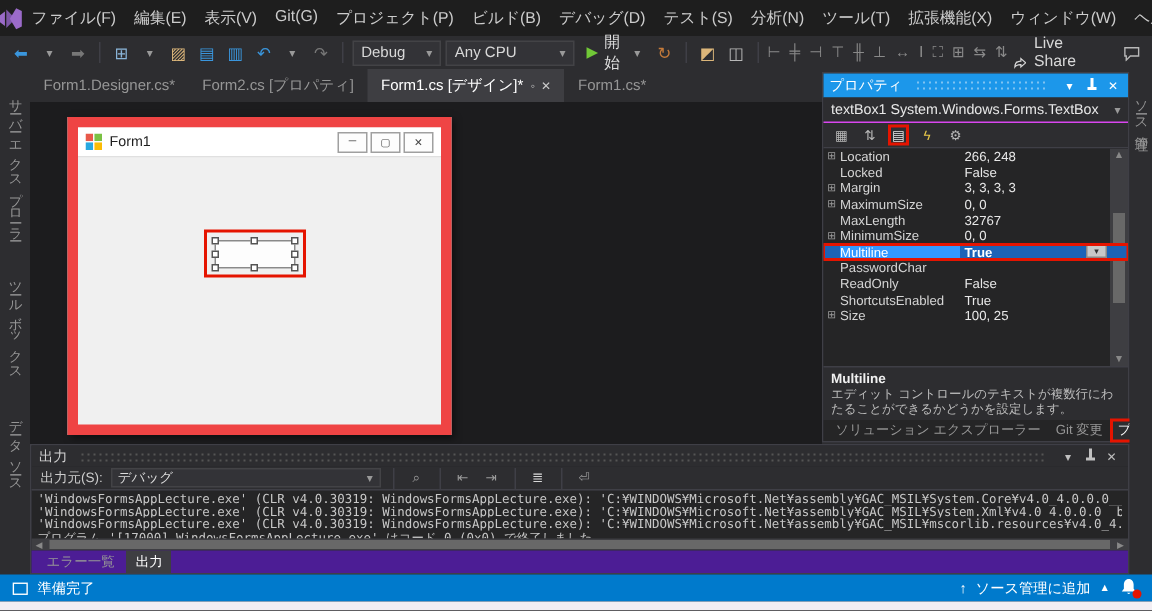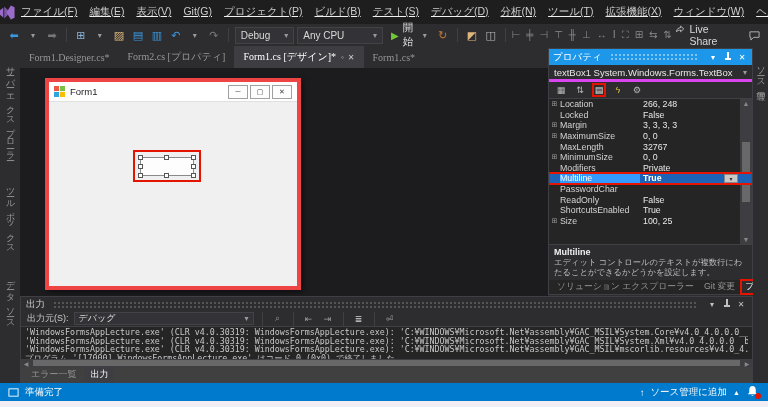--- a/index.html
+++ b/index.html
@@ -3,69 +3,69 @@
 <meta charset="utf-8">
 <style>
   * { box-sizing: border-box; margin: 0; padding: 0; }
   html,body { width:768px; height:407px; }
   body {
     font-family: "Liberation Sans", "DejaVu Sans", sans-serif;
     background:#2d2d30; color:#f1f1f1; font-size:11px; overflow:hidden; position:relative;
   }
   
   .titlebar { position:absolute; left:0; top:0; width:768px; height:24px; background:#1e1e1e;
-    display:flex; align-items:center;text-decoration:underline; }
+    display:flex; align-items:center; }
   .vslogo { width:22px; height:24px; display:flex; align-items:center; justify-content:center; }
   .menu-item { padding:5px 6px; color:#cccccc; font-size:10.5px; white-space:nowrap; cursor:default; }
   
   .toolbar { position:absolute; left:0; top:24px; width:768px; height:22px; background:#2d2d30;
     display:flex; align-items:center; padding-left:6px; gap:3px; }
   .tbi { min-width:16px; height:18px; display:flex; align-items:center; justify-content:center;
     font-size:11px; color:#c8c8c8; }
   .tb-sep { width:1px; height:14px; background:#3f3f46; margin:0 3px; }
   .tb-dd { height:17px; background:#333337; border:1px solid #434346; color:#d8d8d8; font-size:10px;
     display:flex; align-items:center; justify-content:space-between; padding:0 5px; gap:6px; }
   .dd-arrow { color:#999; font-size:8px; }
   .start-btn { display:flex; align-items:center; gap:4px; padding:0 5px; height:18px; color:#ddd; font-size:10.5px; }
   .play { color:#71c837; font-size:10px; }
   .align-icons { display:flex; gap:6px; color:#8a8a8a; font-size:10px; }
-  .liveshare { margin-left:auto; margin-right:10px; display:flex; align-items:flex-start; gap:5px; color:#d8d8d8; font-size:10.5px; }
+  .liveshare { margin-left:auto; margin-right:10px; display:flex; align-items:flex-end; gap:5px; color:#d8d8d8; font-size:10.5px; }
   
   .side-strip { position:absolute; top:46px; bottom:24px; width:20px; background:#2d2d30; }
   .side-strip.left { left:0; } .side-strip.right { right:0; width:15px; }
   .vtab { writing-mode:vertical-rl; color:#969696; font-size:9px; padding:10px 0 10px 0;
     margin:4px auto; display:block; text-align:left; white-space:nowrap; letter-spacing:1px; }
   
   .tabstrip { position:absolute; left:20px; top:46px; width:528px; height:22px; display:flex; align-items:flex-end; }
-  .etab { padding:4px 9px; color:#969696; font-size:10px; white-space:nowrap; display:flex; gap:5px; align-items:center;font-family:Liberation Serif, serif; }
+  .etab { padding:4px 9px; color:#969696; font-size:10px; white-space:nowrap; display:flex; gap:5px; align-items:center; }
   .etab.active { background:#3e3e42; color:#ffffff; }
   .etab .tab-icons { display:none; color:#cccccc; font-size:8px; gap:4px; }
   .etab.active .tab-icons { display:inline-flex; }
   
   .designer { position:absolute; left:20px; top:68px; width:528px; height:228px; background:#1c1c1e; overflow:hidden; }
   .formwin { position:absolute; left:25px; top:10px; width:256px; height:212px; background:#f0f0f0;
-    border:4px solid #ef4444; box-shadow:2px 2px 5px rgba(0,0,0,.5); }
+    border:7px solid #ef4444; box-shadow:2px 2px 5px rgba(0,0,0,.5); }
   .formtitle { height:20px; background:#ffffff; display:flex; align-items:center; padding:0 5px; gap:5px; border-bottom:1px solid #e0e0e0;}
   .formtitle-label { color:#1e1e1e; font-size:9.5px; }
   .form-btns { margin-left:auto; display:flex; gap:2px; }
   .form-btn { width:20px; height:14px; border:1px solid #a0a0a0; background:#fdfdfd; color:#444;
     font-size:7px; display:flex; align-items:center; justify-content:center; }
   .red-box { position:absolute; left:84px; top:68px; width:68px; height:32px; border:2px solid #e51400; }
   .tb-ctl { position:absolute; left:5px; top:5px; width:54px; height:19px; background:#fdfdfd; border:1px solid #8a8a8a; }
   .handle { position:absolute; width:5px; height:5px; background:#ffffff; border:1px solid #555; }
   
   .props { position:absolute; left:548px; top:48px; width:205px; height:247px; background:#252526;
     display:flex; flex-direction:column; border:1px solid #3f3f46; }
   .panel-header { height:16px; background:#1c97ea; display:flex; align-items:center; padding:0 4px; gap:4px; flex:0 0 16px;}
   .panel-header .grip { flex:1; height:8px; margin:0 4px;
     background-image:radial-gradient(#7fc3f2 0.8px, transparent 0.9px); background-size:4px 4px; }
   .panel-header-title { color:#ffffff; font-size:9.5px; white-space:nowrap; }
   .ph-ic { color:#ffffff; font-size:8px; width:12px; text-align:center; }
   .obj-row { height:17px; display:flex; align-items:center; padding:0 5px; color:#e8e8e8;
-    font-size:9.5px; background:#2d2d30; border-bottom:3px solid #d946ef; justify-content:space-between; white-space:nowrap; overflow:hidden;}
+    font-size:9.5px; background:#2d2d30; border-bottom:1px solid #d946ef; justify-content:space-between; white-space:nowrap; overflow:hidden;}
   .ptoolbar { height:17px; display:flex; align-items:center; gap:5px; padding:0 5px; background:#2d2d30; border-bottom:1px solid #3f3f46;}
   .pti { width:14px; height:14px; display:flex; align-items:center; justify-content:center; color:#b8b8b8; font-size:9px; }
   .pti.redbox { border:2px solid #e51400; color:#e8e8e8; }
   .pgrid { flex:1; position:relative; overflow:hidden; background:#252526; }
   .prow { height:10.6px; display:flex; align-items:center; font-size:8.8px; color:#d4d4d4; }
   .pexp { width:11px; text-align:center; color:#9a9a9a; font-size:7px; }
   .prow.expand .pexp::before { content:"⊞"; }
   .pname { width:80px; white-space:nowrap; overflow:hidden; }
   .pval { flex:1; white-space:nowrap; overflow:hidden; color:#e8e8e8; padding-left:3px;}
   .pdrop { display:none; }
@@ -95,21 +95,21 @@
   .olabel { font-size:9px; color:#cccccc; white-space:nowrap; }
   .odd { width:180px; height:13px; background:#333337; border:1px solid #434346; font-size:9px; color:#ddd;
     display:flex; align-items:center; justify-content:space-between; padding:0 4px; }
   .oti { color:#9a9a9a; font-size:9px; min-width:14px; text-align:center;}
   .olines { flex:1; overflow:hidden; padding:1px 4px; }
   .oline { font-family:"DejaVu Sans Mono","Liberation Mono",monospace; font-size:8.3px; line-height:8.6px;
     color:#c8c8c8; white-space:nowrap; overflow:hidden; }
   .hscroll { flex:0 0 8px; background:#3e3e42; display:flex; align-items:center; }
   .hscroll .arr { width:10px; font-size:6px; color:#888; text-align:center; }
   .hthumb { flex:1; height:6px; background:#686868; margin:0 2px; }
-  .otabs { flex:0 0 15px; display:flex; align-items:center; gap:2px; padding:0 4px; background:#404040;}
+  .otabs { flex:0 0 15px; display:flex; align-items:center; gap:2px; padding:0 4px; background:#4c1d95;}
   .otab { font-size:9px; color:#969696; padding:1px 6px; }
   .otab.active { background:#3e3e42; color:#ffffff; }
   
   .statusbar { position:absolute; left:0; top:383px; width:768px; height:18px; background:#007acc;
     display:flex; align-items:center; padding:0 8px; gap:6px; }
   .status-left { display:flex; align-items:center; gap:6px; font-size:9.5px; color:#ffffff; }
   .status-right { margin-left:auto; display:flex; align-items:center; gap:6px; font-size:9.5px; color:#ffffff; }
   .bell-wrap { position:relative; width:14px; height:14px; }
   .bell-dot { position:absolute; right:-1px; bottom:0; width:6px; height:6px; border-radius:50%; background:#e51400; }
   .bottom-strip { position:absolute; left:0; top:401px; width:768px; height:6px; background:#f2eef3; }
@@ -130,22 +130,22 @@
       </svg>
   </span>
   <span style="display:flex">
 
   <span class="menu-item">ファイル(F)</span>
       <span class="menu-item">編集(E)</span>
       <span class="menu-item">表示(V)</span>
       <span class="menu-item">Git(G)</span>
       <span class="menu-item">プロジェクト(P)</span>
       <span class="menu-item">ビルド(B)</span>
+      <span class="menu-item">デバッグ(D)</span>
       <span class="menu-item">テスト(S)</span>
-      <span class="menu-item">デバッグ(D)</span>
       <span class="menu-item">分析(N)</span>
       <span class="menu-item">ツール(T)</span>
       <span class="menu-item">拡張機能(X)</span>
       <span class="menu-item">ウィンドウ(W)</span>
       <span class="menu-item">ヘルプ(H)</span>
     </span>
 
 </div>
 
 <div class="toolbar">
@@ -314,25 +314,20 @@
         </div><div class="prow">
           <span class="pexp"></span>
           <span class="pname">MaxLength</span>
           <span class="pval">32767</span>
 
         </div><div class="prow expand">
           <span class="pexp"></span>
           <span class="pname">MinimumSize</span>
           <span class="pval">0, 0</span>
 
-        </div><div class="prow">
-          <span class="pexp"></span>
-          <span class="pname">Modifiers</span>
-          <span class="pval">Private</span>
-
         </div><div class="prow selected">
           <span class="pexp"></span>
           <span class="pname">Multiline</span>
           <span class="pval">True</span>
           <span class="pdrop">▾</span>
         </div><div class="prow">
           <span class="pexp"></span>
           <span class="pname">PasswordChar</span>
           <span class="pval"></span>
 

